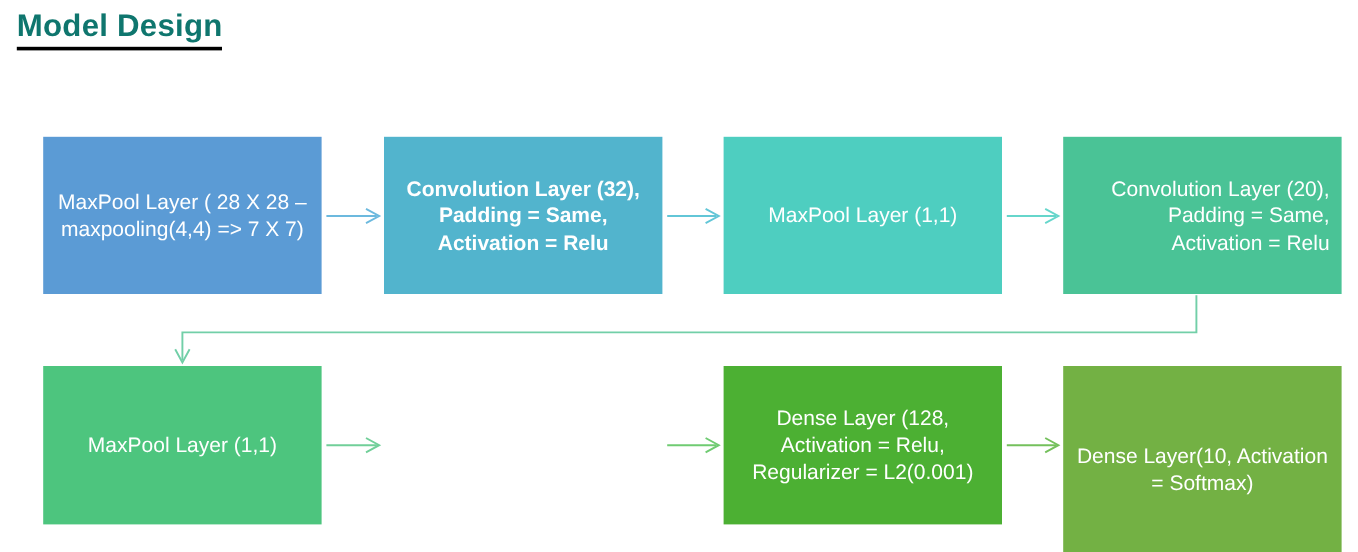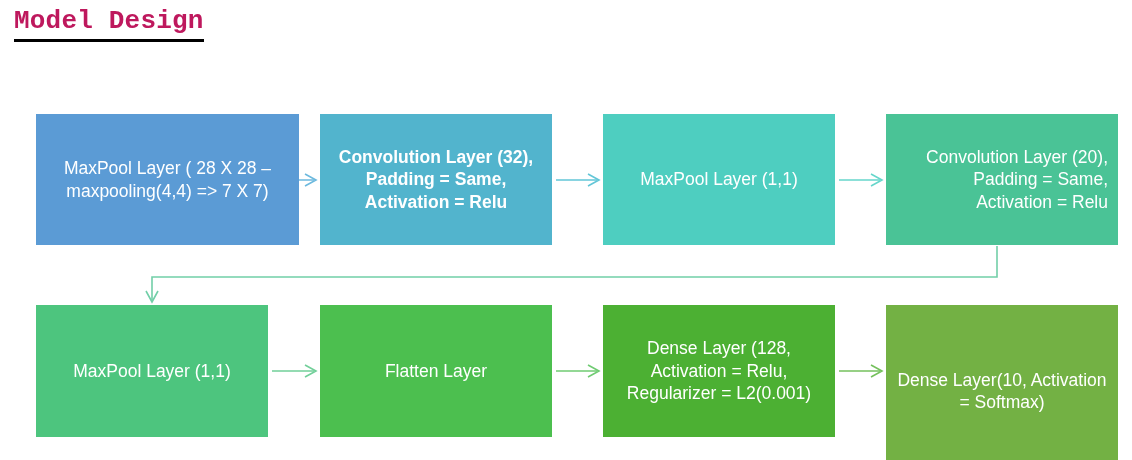--- a/index.html
+++ b/index.html
@@ -16,43 +16,42 @@
     height: 460px;
     background: #ffffff;
     overflow: hidden;
   }
   #page-title {
     position: absolute;
     left: 14px;
     top: 6px;
     font-size: 26px;
     font-weight: bold;
-    color: #be185d;
+    color: #0f766e;
     letter-spacing: 0.2px;
     padding-bottom: 2px;
     border-bottom: 3px solid #000000;
     line-height: 1.2;
     display: inline-block;
-    font-family: Liberation Mono, monospace;
   }
   .node {
     position: absolute;
     display: flex;
     align-items: center;
     justify-content: center;
     text-align: center;
     color: #ffffff;
     font-size: 17.5px;
     line-height: 1.28;
     padding: 4px 10px;
     box-sizing: border-box;
     white-space: pre-line;
   }
   
-  #node-1 { left: 36px;  top: 114px; width: 263px; height: 131px; background: #5B9BD5; }
+  #node-1 { left: 36px;  top: 114px; width: 232px; height: 131px; background: #5B9BD5; }
   #node-2 { left: 320px; top: 114px; width: 232px; height: 131px; background: #52B4CD; font-weight: bold; }
   #node-3 { left: 603px; top: 114px; width: 232px; height: 131px; background: #4ECEC0; }
   #node-4 { left: 886px; top: 114px; width: 232px; height: 131px; background: #4AC396; text-align: right; }
   
   #node-5 { left: 36px;  top: 305px; width: 232px; height: 132px; background: #4DC57E; }
   #node-6 { left: 320px; top: 305px; width: 232px; height: 132px; background: #4CBF4F; }
   #node-7 { left: 603px; top: 305px; width: 232px; height: 132px; background: #4CB033; }
   #node-8 { left: 886px; top: 305px; width: 232px; height: 172px; background: #73B144; }
 
   .connector-svg {
@@ -109,17 +108,16 @@
       <path class="conn-head" d="M 871 365 L 882 371 L 871 377" stroke="#74C05C"></path>
     </g>
   </svg>
 
   <div class="node" id="node-1" style="background: rgb(91, 155, 213);">MaxPool Layer ( 28 X 28 – maxpooling(4,4) =&gt; 7 X 7)</div>
   <div class="node" id="node-2" style="background: rgb(82, 180, 205);">Convolution Layer (32), Padding = Same, Activation = Relu</div>
   <div class="node" id="node-3" style="background: rgb(78, 206, 192);">MaxPool Layer (1,1)</div>
   <div class="node" id="node-4" style="background: rgb(74, 195, 150);">Convolution Layer (20), Padding = Same, Activation = Relu</div>
 
   <div class="node" id="node-5" style="background: rgb(77, 197, 126);">MaxPool Layer (1,1)</div>
-  <div class="node" id="node-6" style="background: rgb(76, 191, 79);">Flatten Layer</div>
   <div class="node" id="node-7" style="background: rgb(76, 176, 51); text-align: center;">Dense Layer (128, Activation = Relu, Regularizer = L2(0.001)</div>
   <div class="node" id="node-8" style="background: rgb(115, 177, 68);">Dense Layer(10, Activation = Softmax)</div>
 
 </div>
 
 </body></html>

